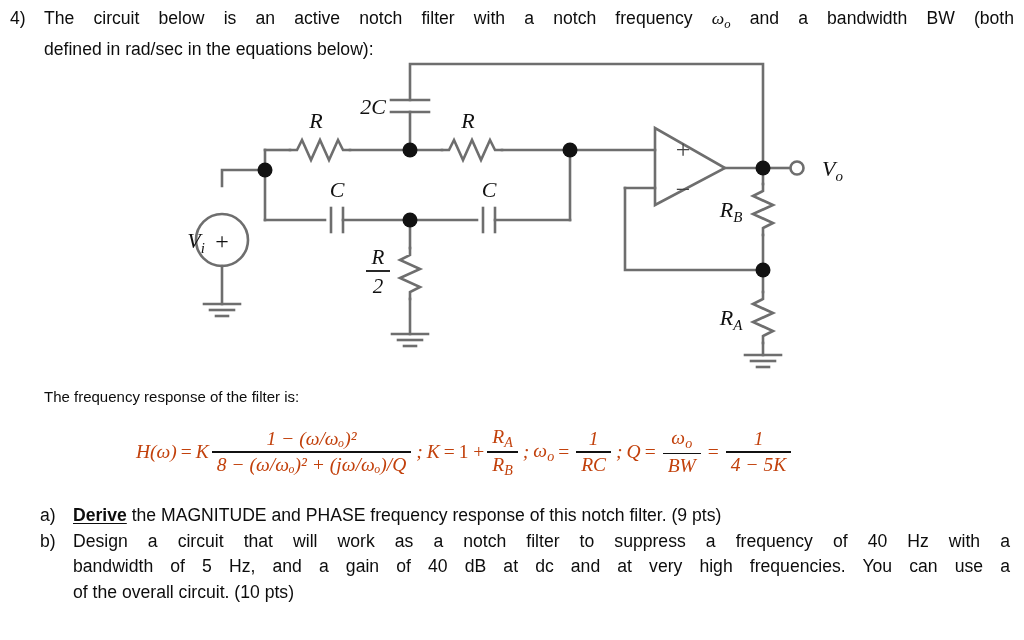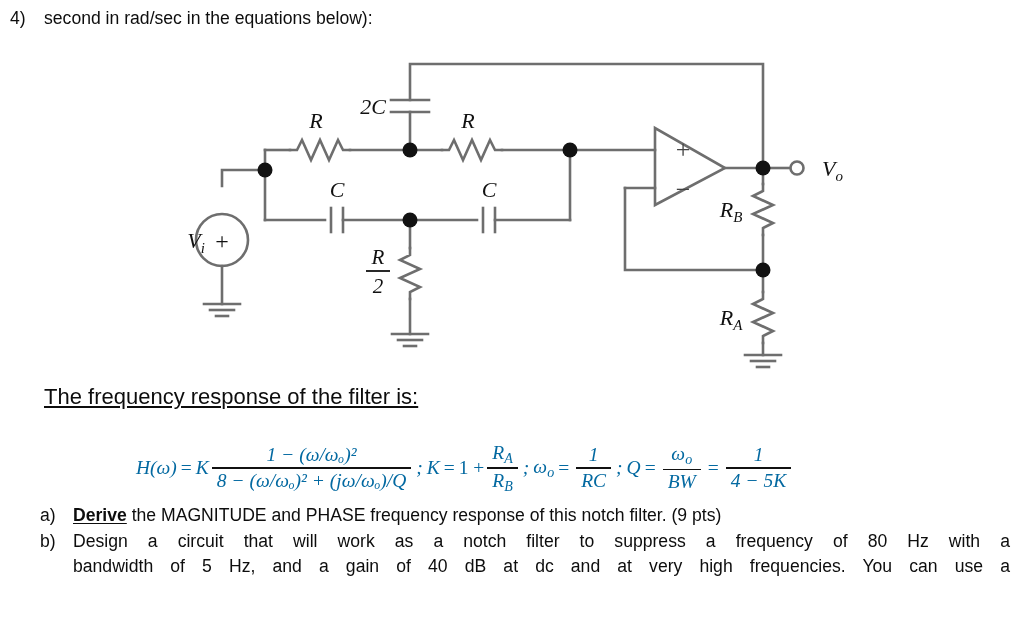--- a/index.html
+++ b/index.html
@@ -54,39 +54,37 @@
     width: 1024px;
     height: 330px;
   }
   .circuit svg { display: block; }
 
   
   .freq-caption {
     position: absolute;
     left: 44px;
     top: 385px;
-    font-size: 22px;
+    font-size: 15px;
     line-height: 24px;
-    text-decoration: underline;
   }
 
   
   .eq-row {
     position: absolute;
     left: 136px;
     top: 423px;
     width: 860px;
     height: 58px;
     display: flex;
     align-items: center;
     font-family: "Liberation Serif", serif;
     font-size: 19.5px;
     white-space: nowrap;
-    color: #0369a1;
-    margin-top: 16px;
+    color: #c2410c;
   }
   .eq-row .it { font-style: italic; }
   .eq-piece { display: inline-flex; align-items: center; }
   .op { padding: 0 4px; }
   .semi { padding: 0 4px 0 2px; font-style: italic; }
   .frac {
     display: inline-flex;
     flex-direction: column;
     align-items: center;
     justify-content: flex-end;
@@ -128,21 +126,22 @@
   u.underline { text-decoration: underline; text-underline-offset: 2px; font-weight: bold; }
 </style>
 </head>
 <body>
 
 <div class="page">
 
   <div class="q-intro">
     <span class="q-num">4)</span>
     <span class="q-body">
-      <span class="l2">second in rad/sec in the equations below):</span>
+      <span class="l1"><span>The circuit below is an active notch filter with a notch frequency </span><span class="ital">ω</span><span class="ital sub">o</span><span> and a bandwidth BW (both</span></span>
+      <span class="l2">defined in rad/sec in the equations below):</span>
     </span>
   </div>
 
   <div class="circuit">
     <svg width="1024" height="330" viewBox="0 0 1024 330" xmlns="http://www.w3.org/2000/svg">
       <g fill="none" stroke="#6e6e6e" stroke-width="2.6" stroke-linecap="square">
 
         <path d="M410,48 L410,12 L763,12 L763,116"></path>
 
         <path d="M410,60 L410,98"></path>
@@ -308,18 +307,19 @@
 
   <div class="tasks">
 
     <div class="task">
       <span class="marker">a)</span>
       <span class="tline"><u class="underline">Derive</u><span> the MAGNITUDE and PHASE frequency response of this notch filter. (9 pts)</span></span>
     </div>
 
     <div class="task">
       <span class="marker">b)</span>
-      <span class="tline j">Design a circuit that will work as a notch filter to suppress a frequency of 80 Hz with a</span>
+      <span class="tline j">Design a circuit that will work as a notch filter to suppress a frequency of 40 Hz with a</span>
       <span class="tline j">bandwidth of 5 Hz, and a gain of 40 dB at dc and at very high frequencies. You can use a</span>
+      <span class="tline">of the overall circuit. (10 pts)</span>
     </div>
   </div>
 
 </div>
 
 </body></html>

